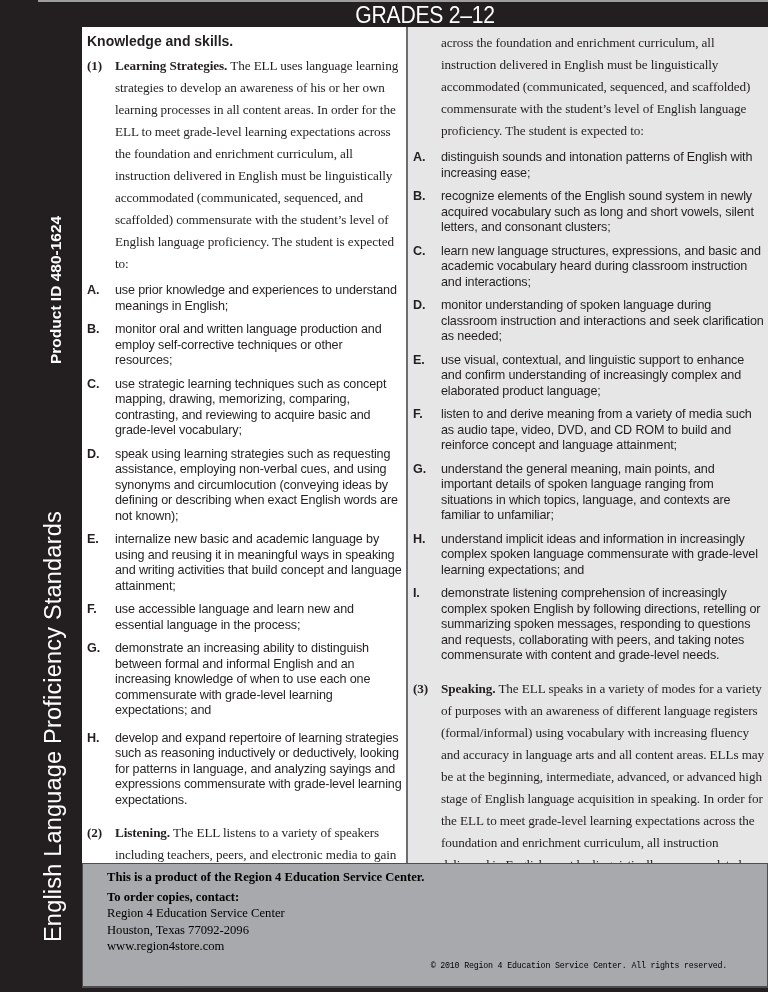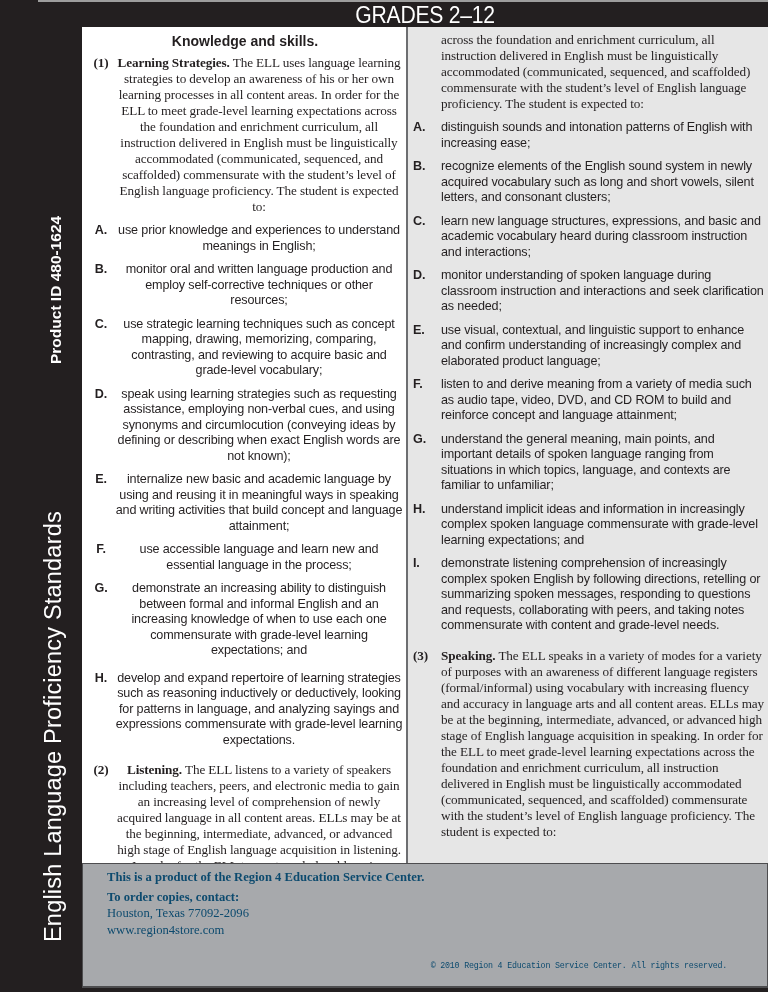--- a/index.html
+++ b/index.html
@@ -31,41 +31,40 @@
     position: absolute; left: 47px; top: 364px;
     transform-origin: 0 0; transform: rotate(-90deg);
     color: #ffffff; font-size: 15.5px; font-weight: bold;
     white-space: nowrap;
   }
   .col-left {
     position: absolute; left: 82px; top: 27px; width: 325px; height: 836px;
     background: #ffffff; box-sizing: border-box;
     border-right: 1px solid #6d6e71;
     padding: 6px 3px 0 5px;
-    text-align: center;
   }
   .col-right {
     position: absolute; left: 407px; top: 27px; width: 361px; height: 836px;
     background: #e6e6e6; box-sizing: border-box;
     border-left: 1px solid #6d6e71;
     padding: 5px 2px 0 5px;
   }
   .footer {
     position: absolute; left: 82px; top: 863px; width: 686px; height: 125px;
     background: #a7a9ac; box-sizing: border-box;
     border: 1px solid #4d4d4f; border-bottom: 2px solid #4d4d4f;
     padding: 5px 0 0 24px;
     font-family: "Liberation Serif", serif; font-size: 12.6px; line-height: 16.5px;
-    color: #0c4a6e;
+    color: #000000;
   }
   .section-heading {
     font-weight: bold; font-size: 14px; margin: 0 0 6px 0; line-height: 16px;
   }
   .para {
-    font-family: "Liberation Serif", serif; font-size: 13.2px; line-height: 16px;
+    font-family: "Liberation Serif", serif; font-size: 13.2px; line-height: 22px;
     display: flex; letter-spacing: -0.1px;
   }
   .para .num { width: 28px; flex: 0 0 28px; font-weight: bold; }
   .para .body b { font-weight: bold; }
   .para.cont { padding-left: 28px; }
   .item {
     display: flex; font-size: 12.6px; line-height: 15.5px; margin-top: 8px;
     letter-spacing: -0.15px;
   }
   .item .letter { width: 28px; flex: 0 0 28px; font-weight: bold; }
@@ -183,16 +182,17 @@
 
   <div class="para">
     <span class="num">(3)</span>
     <span class="body"><b>Speaking.</b><span> The ELL speaks in a variety of modes for a variety of purposes with an awareness of different language registers (formal/informal) using vocabulary with increasing fluency and accuracy in language arts and all content areas. ELLs may be at the beginning, intermediate, advanced, or advanced high stage of English language acquisition in speaking. In order for the ELL to meet grade-level learning expectations across the foundation and enrichment curriculum, all instruction delivered in English must be linguistically accommodated (communicated, sequenced, and scaffolded) commensurate with the student’s level of English language proficiency. The student is expected to:</span></span>
   </div>
 </div>
 
 <div class="footer">
   <div class="bold l1">This is a product of the Region 4 Education Service Center.</div>
   <div class="bold">To order copies, contact:</div>
+  <div>Region 4 Education Service Center</div>
   <div>Houston, Texas 77092-2096</div>
   <div>www.region4store.com</div>
   <div class="copyright">© 2010 Region 4 Education Service Center. All rights reserved.</div>
 </div>
 
 </body></html>

